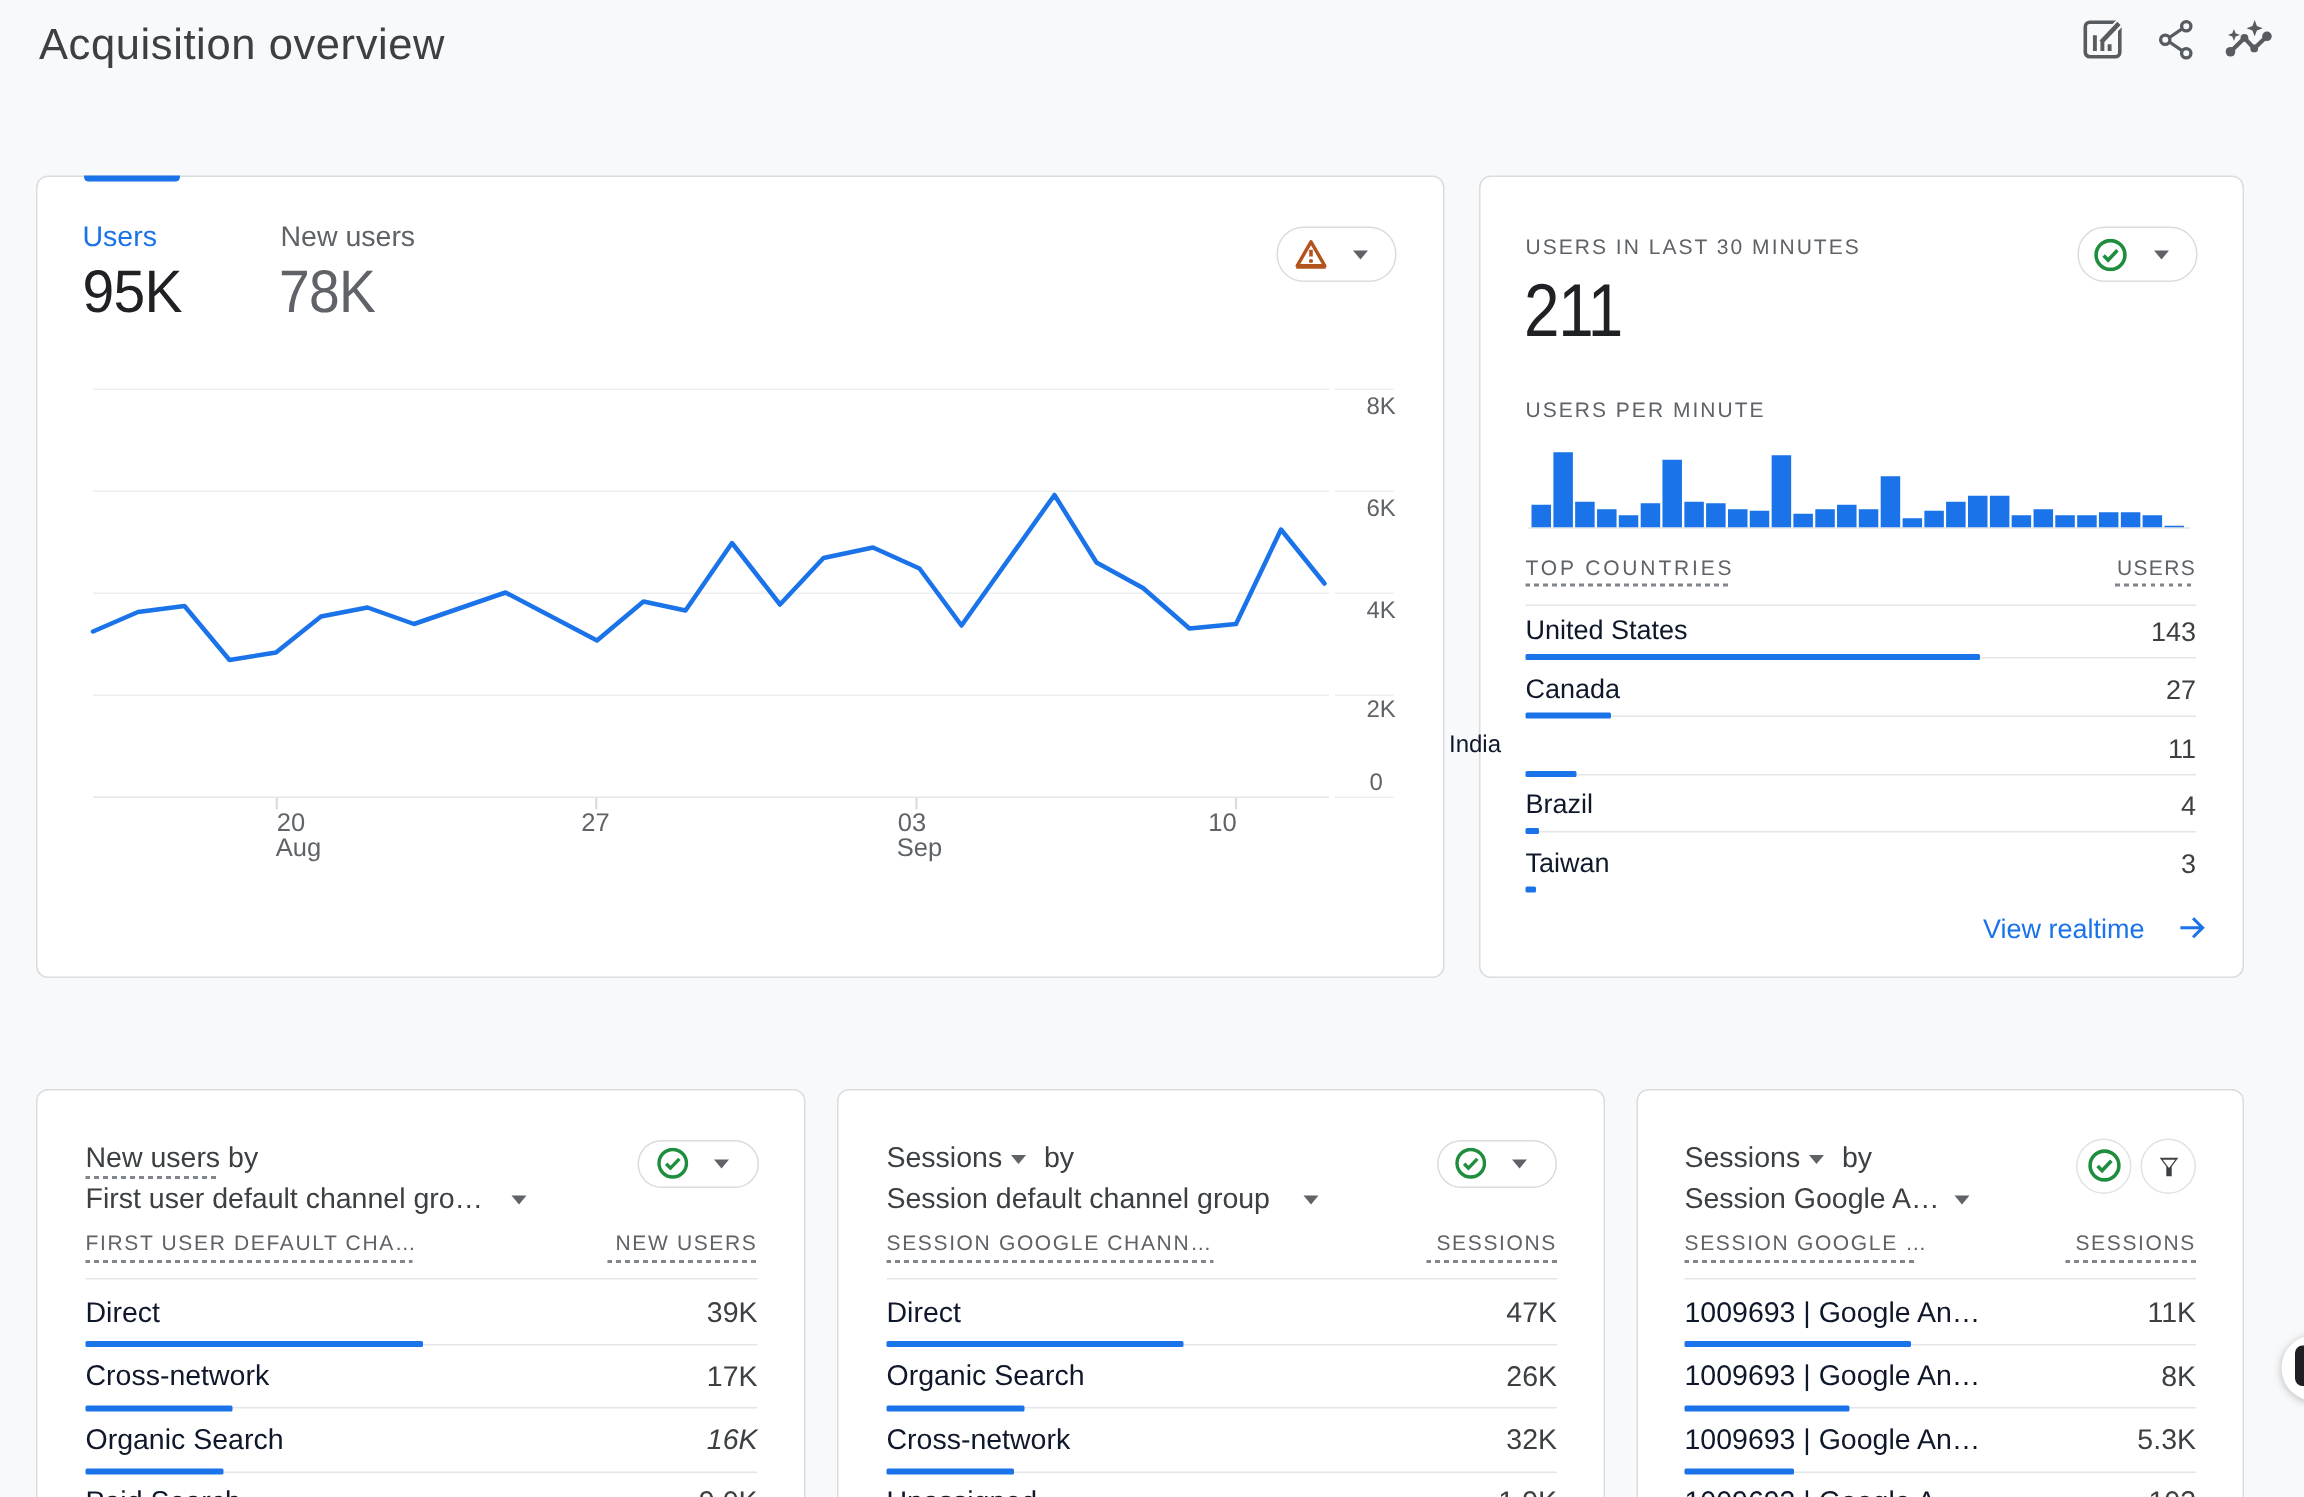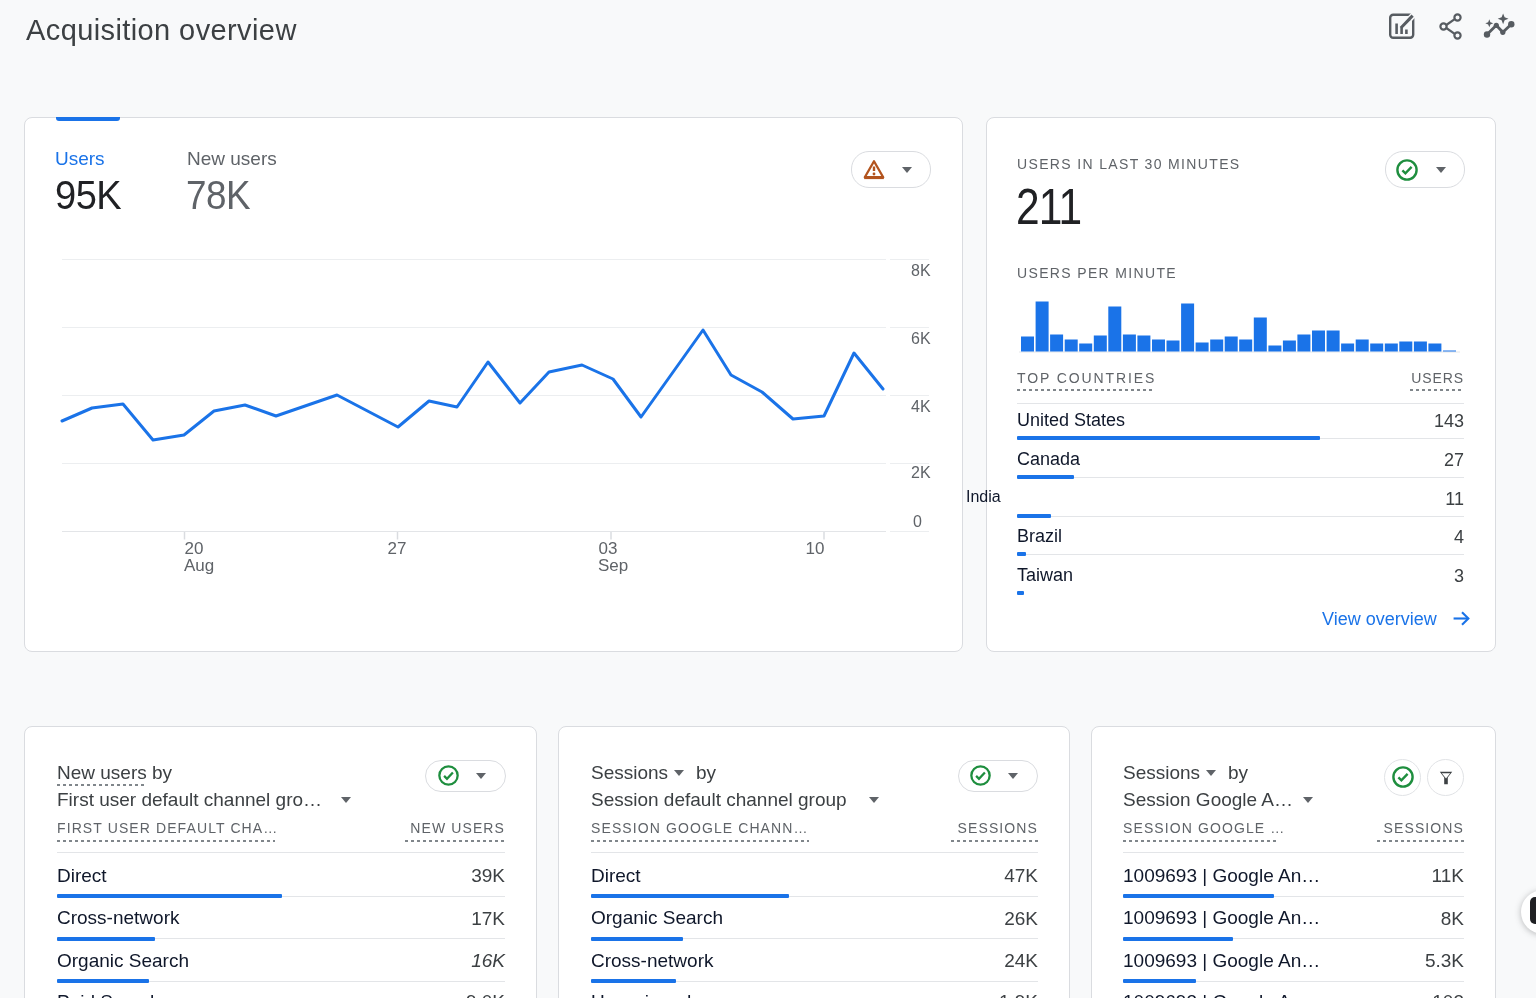--- a/index.html
+++ b/index.html
@@ -194,21 +194,21 @@
 <div class="bluebar" style="left:1017px; top:514px; width:34px;"></div>
 
 <div class="abs rowname" style="left:1017px; top:526px; font-size:18px;">Brazil</div>
 <div class="abs rowval" style="right:72px; top:527px; font-size:18px;">4</div>
 <div class="divline" style="left:1026px; top:554px; width:438px;"></div>
 <div class="bluebar" style="left:1017px; top:552px; width:9px;"></div>
 
 <div class="abs rowname" style="left:1017px; top:565px; font-size:18px;">Taiwan</div>
 <div class="abs rowval" style="right:72px; top:566px; font-size:18px;">3</div>
 <div class="bluebar" style="left:1017px; top:591px; width:7px;"></div>
-<div class="abs" style="left:1322px; top:609px; font-size:18px; font-weight:500; color:#1a73e8;">View overview</div>
+<div class="abs" style="left:1322px; top:609px; font-size:18px; font-weight:500; color:#1a73e8;">View realtime</div>
 <svg class="abs" style="left:1452px; top:609px;" width="19" height="19" viewBox="0 0 18 18">
   <g stroke="#1a73e8" stroke-width="2" fill="none">
     <line x1="1.5" y1="9" x2="15.5" y2="9"></line>
     <polyline points="9.5,3 15.5,9 9.5,15"></polyline>
   </g>
 </svg>
 
 <div class="card" style="left:24px; top:726px; width:513px; height:330px;"></div>
 <div class="card" style="left:558px; top:726px; width:512px; height:330px;"></div>
 <div class="card" style="left:1091px; top:726px; width:405px; height:330px;"></div>
@@ -268,21 +268,21 @@
 <div class="rowval" style="right:498px; top:865px;">47K</div>
 <div class="divline" style="left:789px; top:895.5px; width:249px;"></div>
 <div class="bluebar" style="left:591px; top:894px; width:198px;"></div>
 
 <div class="rowname" style="left:591px; top:907px;">Organic Search</div>
 <div class="rowval" style="right:498px; top:907.5px;">26K</div>
 <div class="divline" style="left:683px; top:938px; width:355px;"></div>
 <div class="bluebar" style="left:591px; top:936.5px; width:92px;"></div>
 
 <div class="rowname" style="left:591px; top:949.5px;">Cross-network</div>
-<div class="rowval" style="right:498px; top:950px;">24K</div>
+<div class="rowval" style="right:498px; top:950px;">32K</div>
 <div class="divline" style="left:676px; top:980.5px; width:362px;"></div>
 <div class="bluebar" style="left:591px; top:979px; width:85px;"></div>
 
 <div class="rowname" style="left:591px; top:990.5px;">Unassigned</div>
 <div class="rowval" style="right:498px; top:991px;">1.9K</div>
 
 <div class="hdr1" style="left:1123px; top:761.5px;">Sessions</div>
 <div class="caret" style="left:1206px; top:770px;"></div>
 <div class="hdr1" style="left:1228px; top:761.5px;">by</div>
 <div class="hdr1" style="left:1123px; top:788.5px;">Session Google A…</div>

